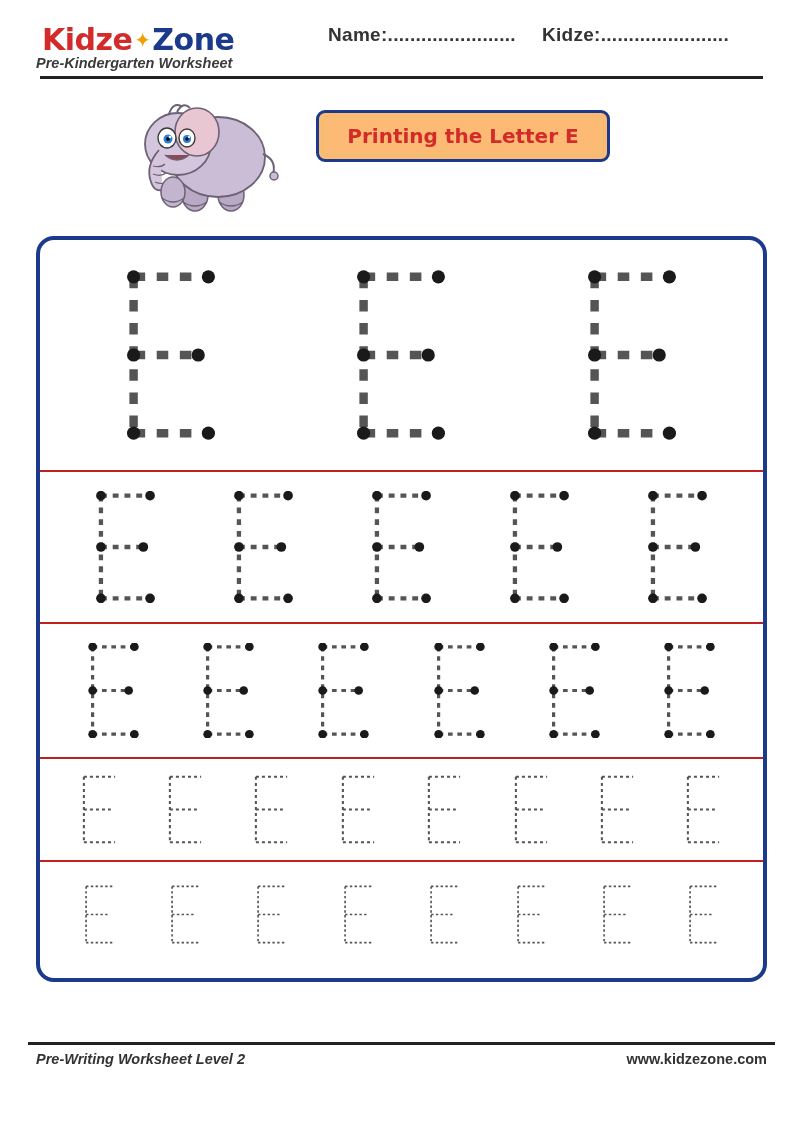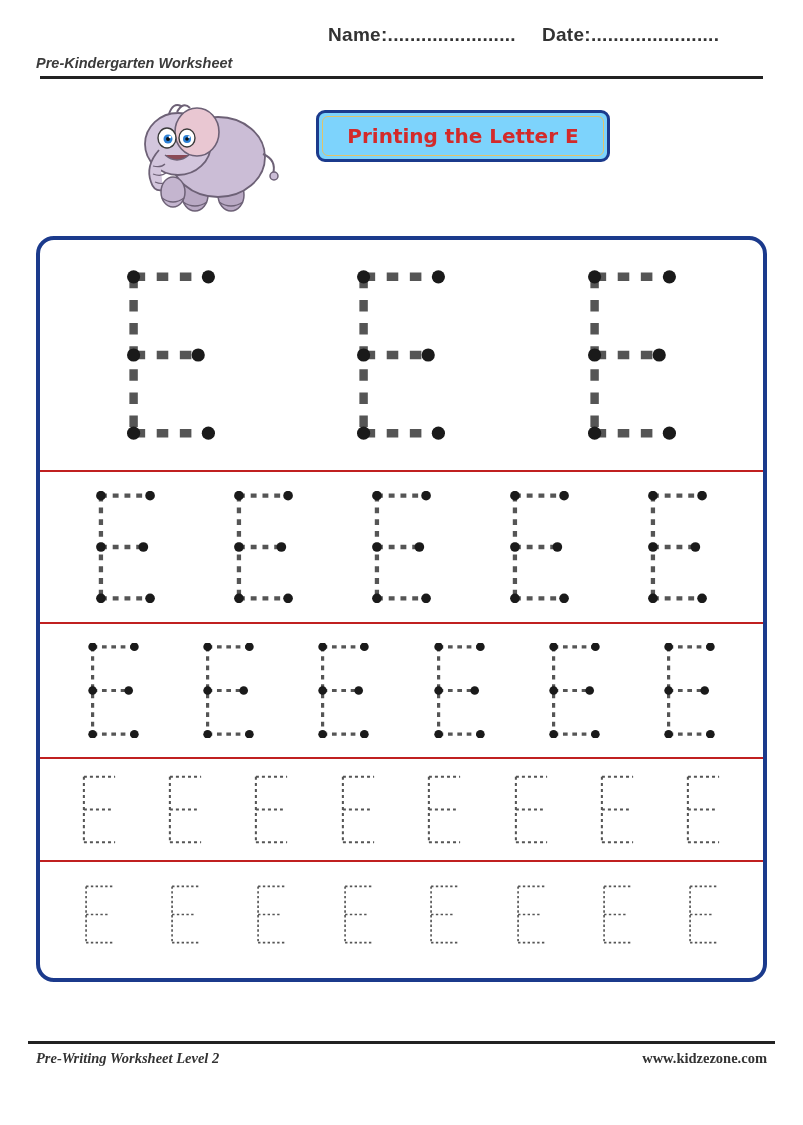--- a/index.html
+++ b/index.html
@@ -89,21 +89,21 @@
     height: 125px;
   }
   .title-box {
     position: absolute;
     left: 288px;
     top: 32px;
     width: 288px;
     height: 46px;
     border: 3px solid #1b3a8c;
     border-radius: 9px;
-    background: #7dd3fc;
+    background: #fdba74;
     display: flex;
     align-items: center;
     justify-content: center;
   }
   .title-box .inner {
     position: absolute;
     left: 3px; right: 3px; top: 3px; bottom: 3px;
     border: 1px solid #e0c36a;
     border-radius: 6px;
     pointer-events: none;
@@ -187,36 +187,39 @@
     height: 3px;
     background: #222;
     margin-bottom: 6px;
   }
   .footer-text {
     display: flex;
     justify-content: space-between;
     font-size: 14.5px;
     color: #333;
     font-weight: bold;
-    font-family: Liberation Serif, serif;
+    font-family: Liberation Sans, sans-serif;
     padding: 0 8px;
   }
   .footer-left { font-style: italic; }
 
   svg { display: block; }
 </style>
 </head>
 <body>
 
 <div class="page">
 
   <div class="header">
+    <div class="logo">
+      <span class="kidze">Kidze</span><span class="logo-star">✦</span><span class="zone">Zone</span>
+    </div>
     <div class="subtitle">Pre-Kindergarten Worksheet</div>
     <div class="name-date">
-      <span class="field">Name:.......................</span><span class="field">Date:.......................</span>
+      <span class="field">Name:.......................</span><span class="field">Kidze:.......................</span>
     </div>
     <div class="header-rule"></div>
   </div>
 
   <div class="title-row">
 
     <div class="elephant">
       <svg viewBox="0 0 175 125" width="175" height="125">
 
         <ellipse cx="72" cy="103" rx="13" ry="16" fill="#b9a9c4" stroke="#6d6176" stroke-width="1.5"></ellipse>

